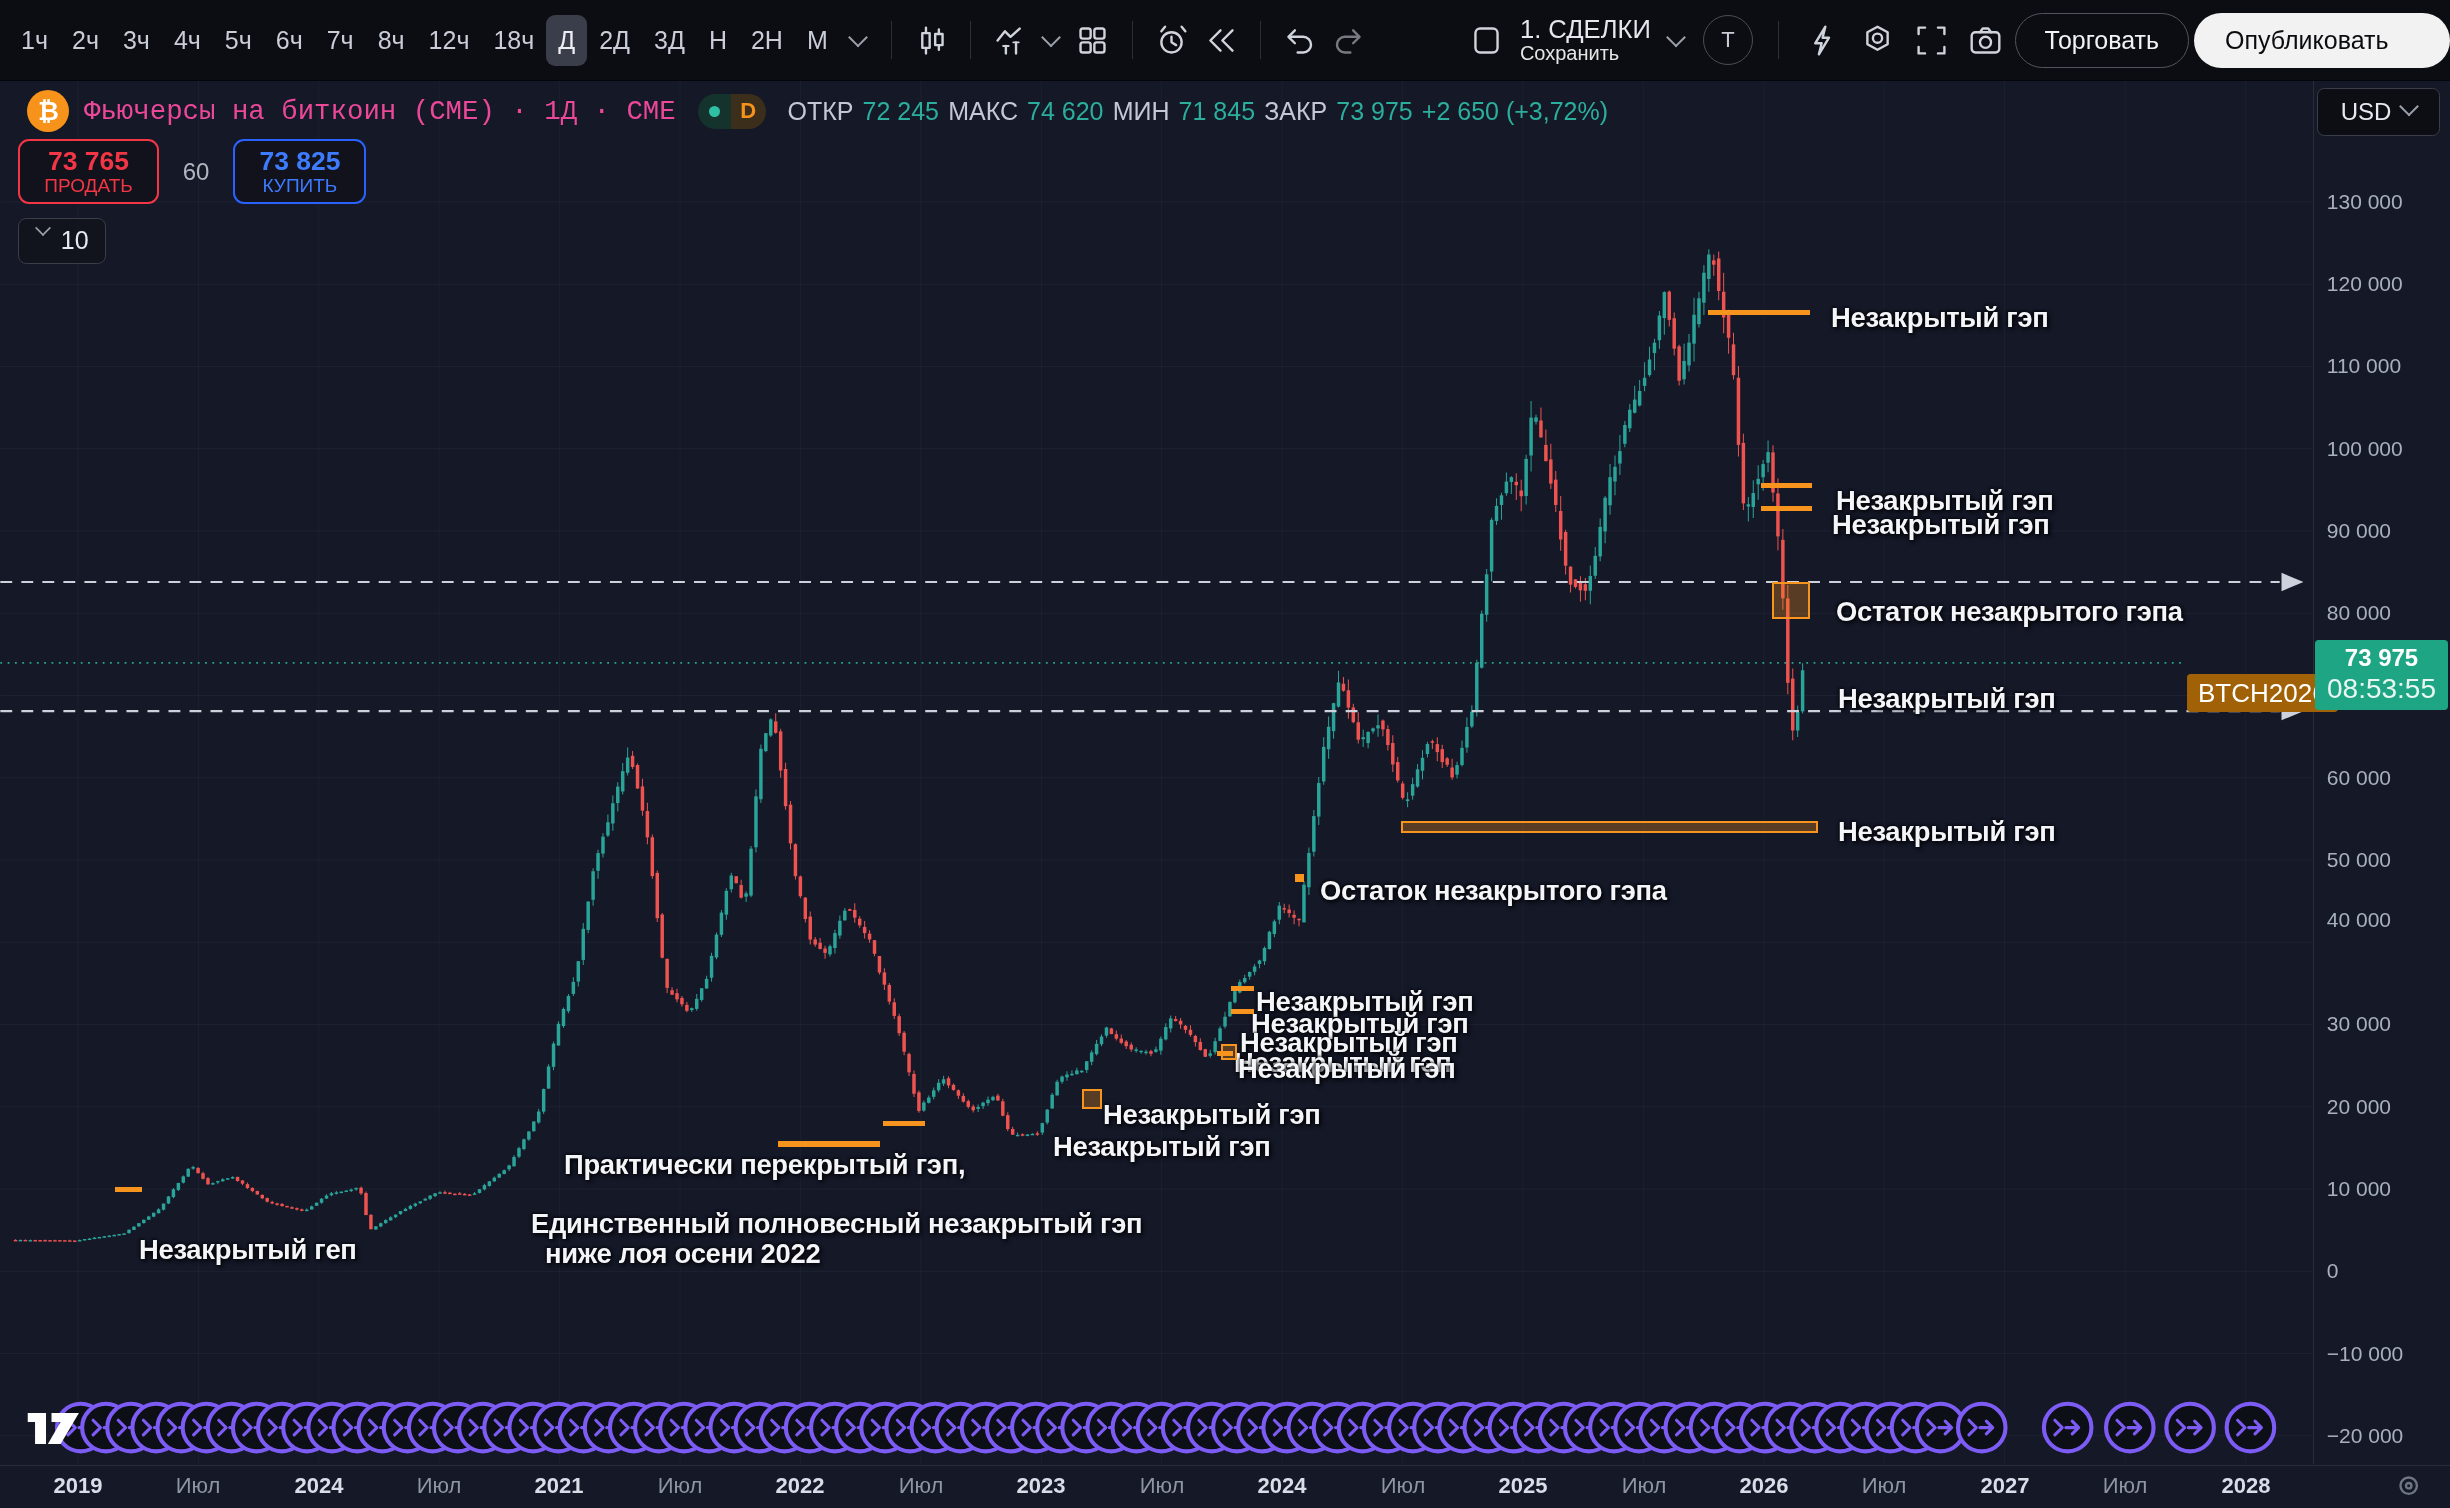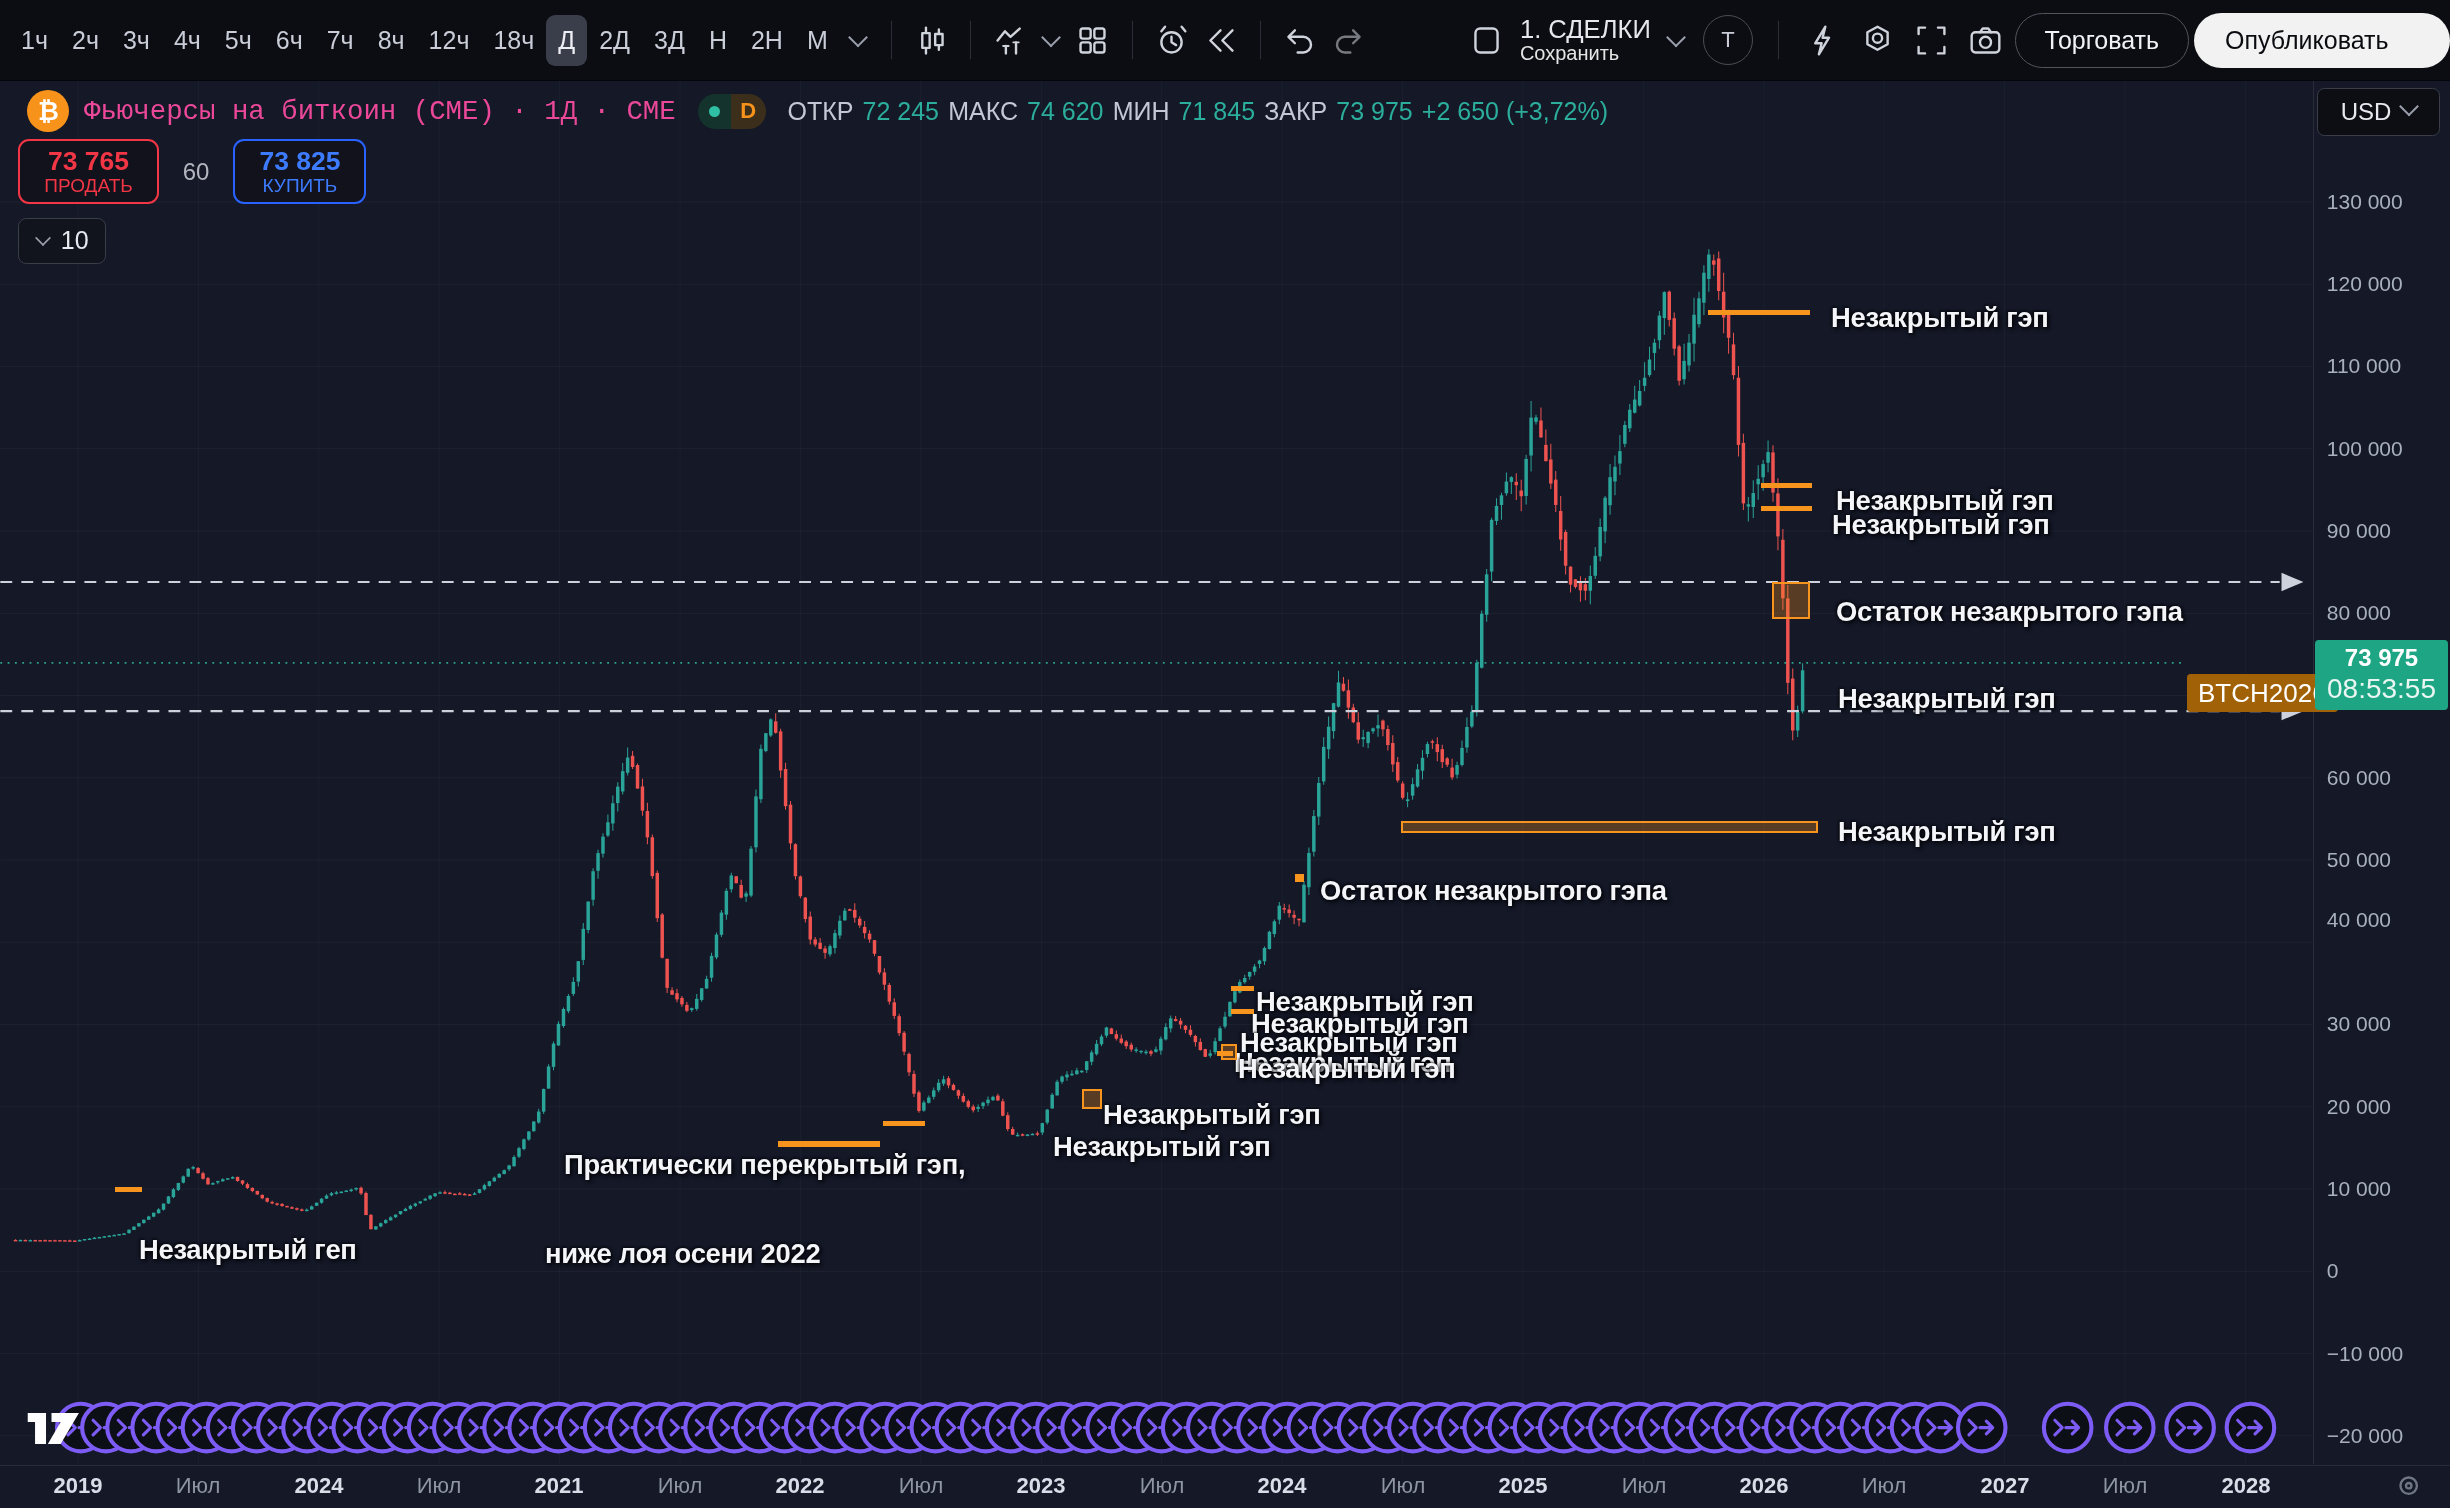--- a/index.html
+++ b/index.html
@@ -47,21 +47,21 @@
   .ohlc .val{color:#2cae9c;}
   
   .trade-row{position:absolute;left:18.3px;top:139px;display:flex;align-items:center;gap:24px;z-index:30;}
   .side-btn{border-radius:11px;background:rgba(16,18,26,0.85);padding:5.5px 24px;text-align:center;line-height:1.1;cursor:pointer;}
   .side-btn .price{font-size:26.5px;font-weight:bold;}
   .side-btn .cap{font-size:19px;}
   .sell{border:2.3px solid #f23645;color:#f23645;}
   .buy{border:2.3px solid #2962ff;color:#3d7bff;}
   .spread{font-size:24px;color:#b2b5be;}
   .qty-widget{position:absolute;left:18.3px;top:218px;border:0.9px solid #3a3e49;border-radius:8.2px;
-    background:rgba(16,18,26,0.7);display:flex;align-items:center;gap:11px;padding:7.3px 16.5px;
+    background:rgba(16,18,26,0.7);display:flex;align-items:flex-start;gap:11px;padding:7.3px 16.5px;
     font-size:25px;color:#e6e9f0;z-index:30;cursor:pointer;}
   
   .price-axis{position:absolute;left:2313px;top:80px;width:137px;height:1384px;border-left:0.9px solid rgba(255,255,255,0.09);z-index:15;}
   .pa-label{position:absolute;left:12.8px;font-size:21px;color:#a9b0bd;white-space:nowrap;}
   .usd-btn{position:absolute;left:2317px;top:88px;width:121px;height:46px;border:0.9px solid #3a3e49;border-radius:7.3px;
     display:flex;align-items:center;justify-content:center;gap:11px;font-size:24px;color:#e6e9f0;z-index:30;
     background:#0d0e13;cursor:pointer;}
   .time-axis{position:absolute;left:0;top:1465px;width:2450px;height:44px;border-top:0.9px solid rgba(255,255,255,0.09);z-index:15;}
   .ta-label{position:absolute;top:7.3px;transform:translateX(-50%);font-size:22px;white-space:nowrap;}
   .ta-year{color:#d9dde8;font-weight:bold;}
@@ -1394,20 +1394,21 @@
     <div class="annot" style="left: 1838px; top: 816px;">Незакрытый гэп</div>
     <div class="annot" style="left: 1320px; top: 875px;">Остаток незакрытого гэпа</div>
     <div class="annot" style="left: 1256px; top: 986px;">Незакрытый гэп</div>
     <div class="annot" style="left: 1251px; top: 1008px;">Незакрытый гэп</div>
     <div class="annot" style="left: 1240px; top: 1027px;">Незакрытый гэп</div>
     <div class="annot" style="left: 1234px; top: 1047px;">Незакрытый гэп</div>
     <div class="annot" style="left: 1238px; top: 1053px;">Незакрытый гэп</div>
     <div class="annot" style="left: 1103px; top: 1099px;">Незакрытый гэп</div>
     <div class="annot" style="left: 1053px; top: 1131px;">Незакрытый гэп</div>
     <div class="annot" style="left: 564px; top: 1149px;">Практически перекрытый гэп,</div>
+    <div class="annot" style="left: 531px; top: 1208px;">Единственный полновесный незакрытый гэп</div>
     <div class="annot" style="left: 545px; top: 1238px;">ниже лоя осени 2022</div>
     <div class="annot" style="left: 139px; top: 1234px;">Незакрытый геп</div>
     <div class="gap-line" style="left: 1708px; top: 310px; width: 102px; height: 4.6px;"></div>
     <div class="gap-line" style="left: 1761px; top: 483px; width: 51px; height: 4.6px;"></div>
     <div class="gap-line" style="left: 1761px; top: 506px; width: 51px; height: 4.6px;"></div>
     <div class="gap-box" style="left: 1772px; top: 582px; width: 38px; height: 37px;"></div>
     <div class="gap-box" style="left: 1401px; top: 821px; width: 417px; height: 12px;"></div>
     <div class="gap-line" style="left: 1295px; top: 874px; width: 9.1px; height: 8.2px;"></div>
     <div class="gap-line" style="left: 1231px; top: 986px; width: 23px; height: 4.6px;"></div>
     <div class="gap-line" style="left: 1231px; top: 1009px; width: 23px; height: 4.6px;"></div>

